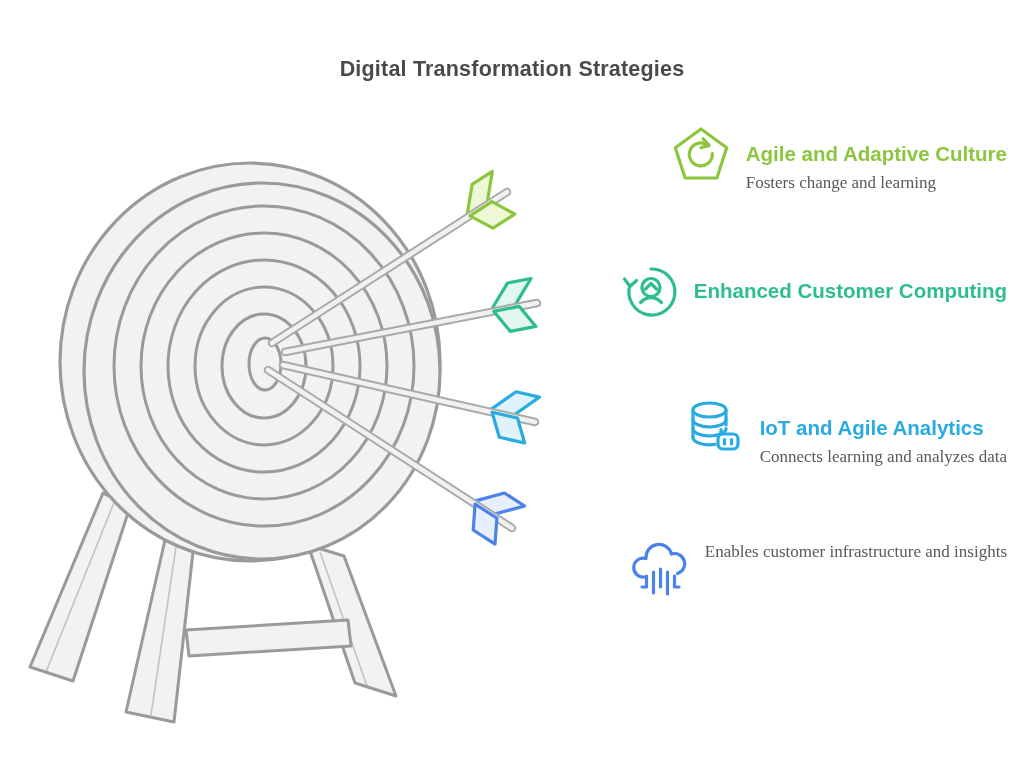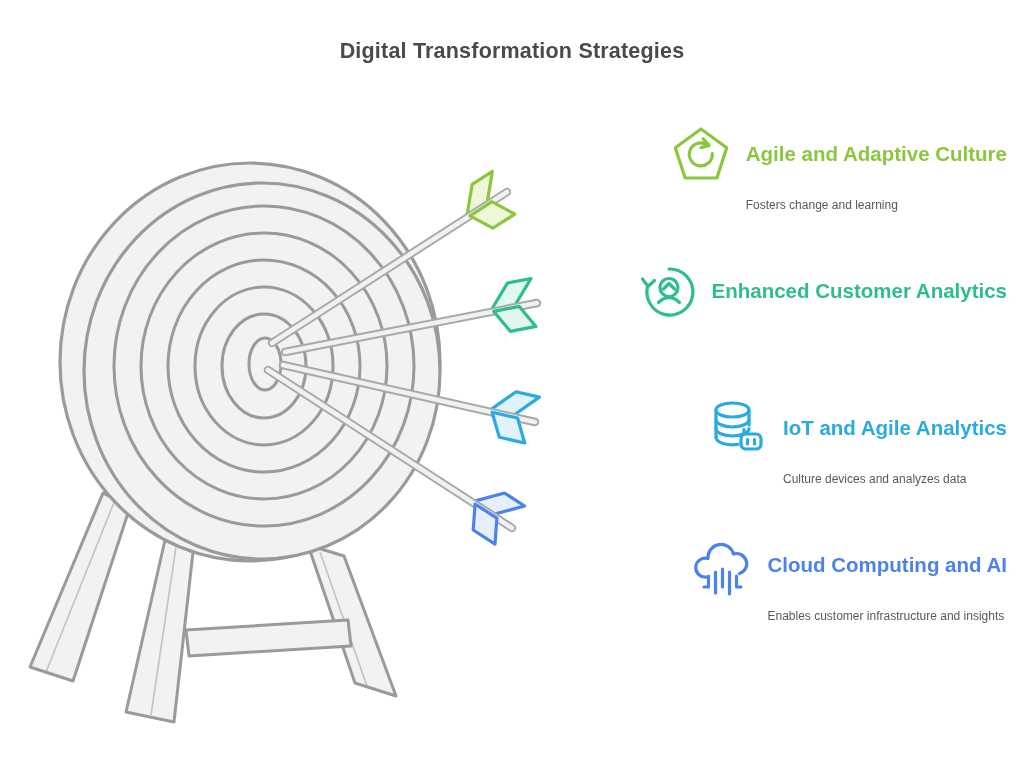--- a/index.html
+++ b/index.html
@@ -2,41 +2,41 @@
 <html style="--background: #FFFFFF; --title-color: #4A4A4A; --description-color: #58595B; --board-fill: #F2F2F2; --board-stroke: #9A9A9A; --shaft-fill: #F1F1F1; --shaft-stroke: #A9A9A9;"><head>
 <meta charset="utf-8">
 <style>
   html,body{margin:0;padding:0;background:#fff;}
   #canvas{
     position:relative; width:1024px; height:781px; overflow:hidden;
     background:var(--background,#fff);
     font-family:"Liberation Sans","DejaVu Sans",sans-serif;
   }
   .page-title{
-    position:absolute; left:0; top:39px; width:1024px;
+    position:absolute; left:0; top:57px; width:1024px;
     text-align:center; font-size:21.5px; font-weight:700;
     color:var(--title-color,#4a4a4a); letter-spacing:.2px;
   }
   #scene{position:absolute; left:0; top:0;}
   
   .board-shape{fill:var(--board-fill,#f2f2f2); stroke:var(--board-stroke,#9a9a9a); stroke-width:3.2;}
   .ring{fill:none; stroke:var(--board-stroke,#9a9a9a); stroke-width:3;}
   .leg{fill:var(--board-fill,#f2f2f2); stroke:var(--board-stroke,#9a9a9a); stroke-width:3; stroke-linejoin:round;}
   .bevel{fill:none; stroke:var(--board-stroke,#9a9a9a); stroke-width:1.6; opacity:.55;}
   .shaft-outer{fill:none; stroke:var(--shaft-stroke,#a9a9a9); stroke-width:8.5; stroke-linecap:round;}
   .shaft-inner{fill:none; stroke:var(--shaft-fill,#f1f1f1); stroke-width:4.6; stroke-linecap:round;}
   .feather{stroke:currentColor; stroke-width:3.2; fill:inherit; stroke-linejoin:round;}
   
   .strategy-item{position:absolute; left:577px; width:430px; display:flex;justify-content:flex-end;}
   .item-icon{width:64px; height:72px; flex:0 0 64px;}
   .item-icon svg{stroke:currentColor; fill:none; stroke-width:3.2; stroke-linecap:round; stroke-linejoin:round;}
   .icon-bg{fill:#ffffff;}
   .item-text{margin-left:12px;}
   .item-heading{font-size:20.5px; font-weight:700; line-height:25px; margin-top:17px; white-space:nowrap;}
-  .item-description{font-size:12px; color:var(--description-color,#58595b); margin-top:30px; line-height:19px; white-space:nowrap;}
+  .item-description{font-size:17px; color:var(--description-color,#58595b); margin-top:7px; line-height:19px; white-space:nowrap;font-family:Liberation Serif, serif;}
 </style>
 </head>
 <body>
 
 <div id="canvas">
 
   <div class="page-title">Digital Transformation Strategies</div>
 
   <svg id="scene" width="1024" height="781" viewBox="0 0 1024 781">
 
@@ -108,55 +108,54 @@
     <div class="item-icon" style="color: rgb(46, 189, 140);">
       <svg width="62" height="62" viewBox="0 0 62 62">
         <path d="M33,8 A23,23 0 1 1 12,24"></path>
         <path d="M6.5,18 L12,25.5 L18.5,19.5"></path>
         <circle cx="33" cy="26.5" r="9"></circle>
         <path d="M27.5,28 L33,22.5 L38.5,28"></path>
         <path d="M22.5,41.5 Q33,31.5 43.5,41.5"></path>
       </svg>
     </div>
     <div class="item-text">
-      <div class="item-heading" style="color: rgb(46, 189, 140);">Enhanced Customer Analytics</div>
+      <div class="item-heading" style="color: rgb(46, 189, 140);">Enhanced Customer Computing</div>
     </div>
   </div>
 
   <div class="strategy-item" style="top:398px;">
     <div class="item-icon" style="color: rgb(41, 171, 226);">
       <svg width="62" height="62" viewBox="0 0 62 62">
         <ellipse cx="25.5" cy="12" rx="16.5" ry="7"></ellipse>
         <path d="M9,12 V39.5"></path>
         <path d="M42,12 V27"></path>
         <path d="M9,21.5 A16.5,7.5 0 0 0 42,21.5"></path>
         <path d="M9,30.5 A16.5,7.5 0 0 0 42,30.5"></path>
         <path d="M9,39.5 A16.5,7.5 0 0 0 31,46.4"></path>
         <path d="M37,31.5 V35.5"></path>
         <rect class="icon-bg" x="34" y="36" width="20" height="15" rx="5"></rect>
         <path d="M40.5,41.5 V46"></path>
         <path d="M47.5,41.5 V46"></path>
       </svg>
     </div>
     <div class="item-text">
       <div class="item-heading" style="color: rgb(41, 171, 226);">IoT and Agile Analytics</div>
-      <div class="item-description">Culture devices and analyzes data</div>
+      <div class="item-description">Connects learning and analyzes data</div>
     </div>
   </div>
 
   <div class="strategy-item" style="top:535px;">
     <div class="item-icon" style="color: rgb(76, 130, 236);">
       <svg width="62" height="68" viewBox="0 0 62 68">
         <path d="M15.5,42 A9.5,9.5 0 1 1 17,23.5 A13,13 0 0 1 42.5,19 A10,10 0 1 1 48.5,38.5"></path>
         <path d="M17.5,41 V52 H13"></path>
         <path d="M24.5,37 V58"></path>
         <path d="M31.5,34 V52"></path>
         <path d="M38.5,37 V59"></path>
         <path d="M45.5,41 V52 H50"></path>
       </svg>
     </div>
     <div class="item-text">
-      <div class="item-heading" style="color: rgb(76, 130, 236);">Cloud Computing and AI</div>
       <div class="item-description">Enables customer infrastructure and insights</div>
     </div>
   </div>
 
 </div>
 
 </body></html>

